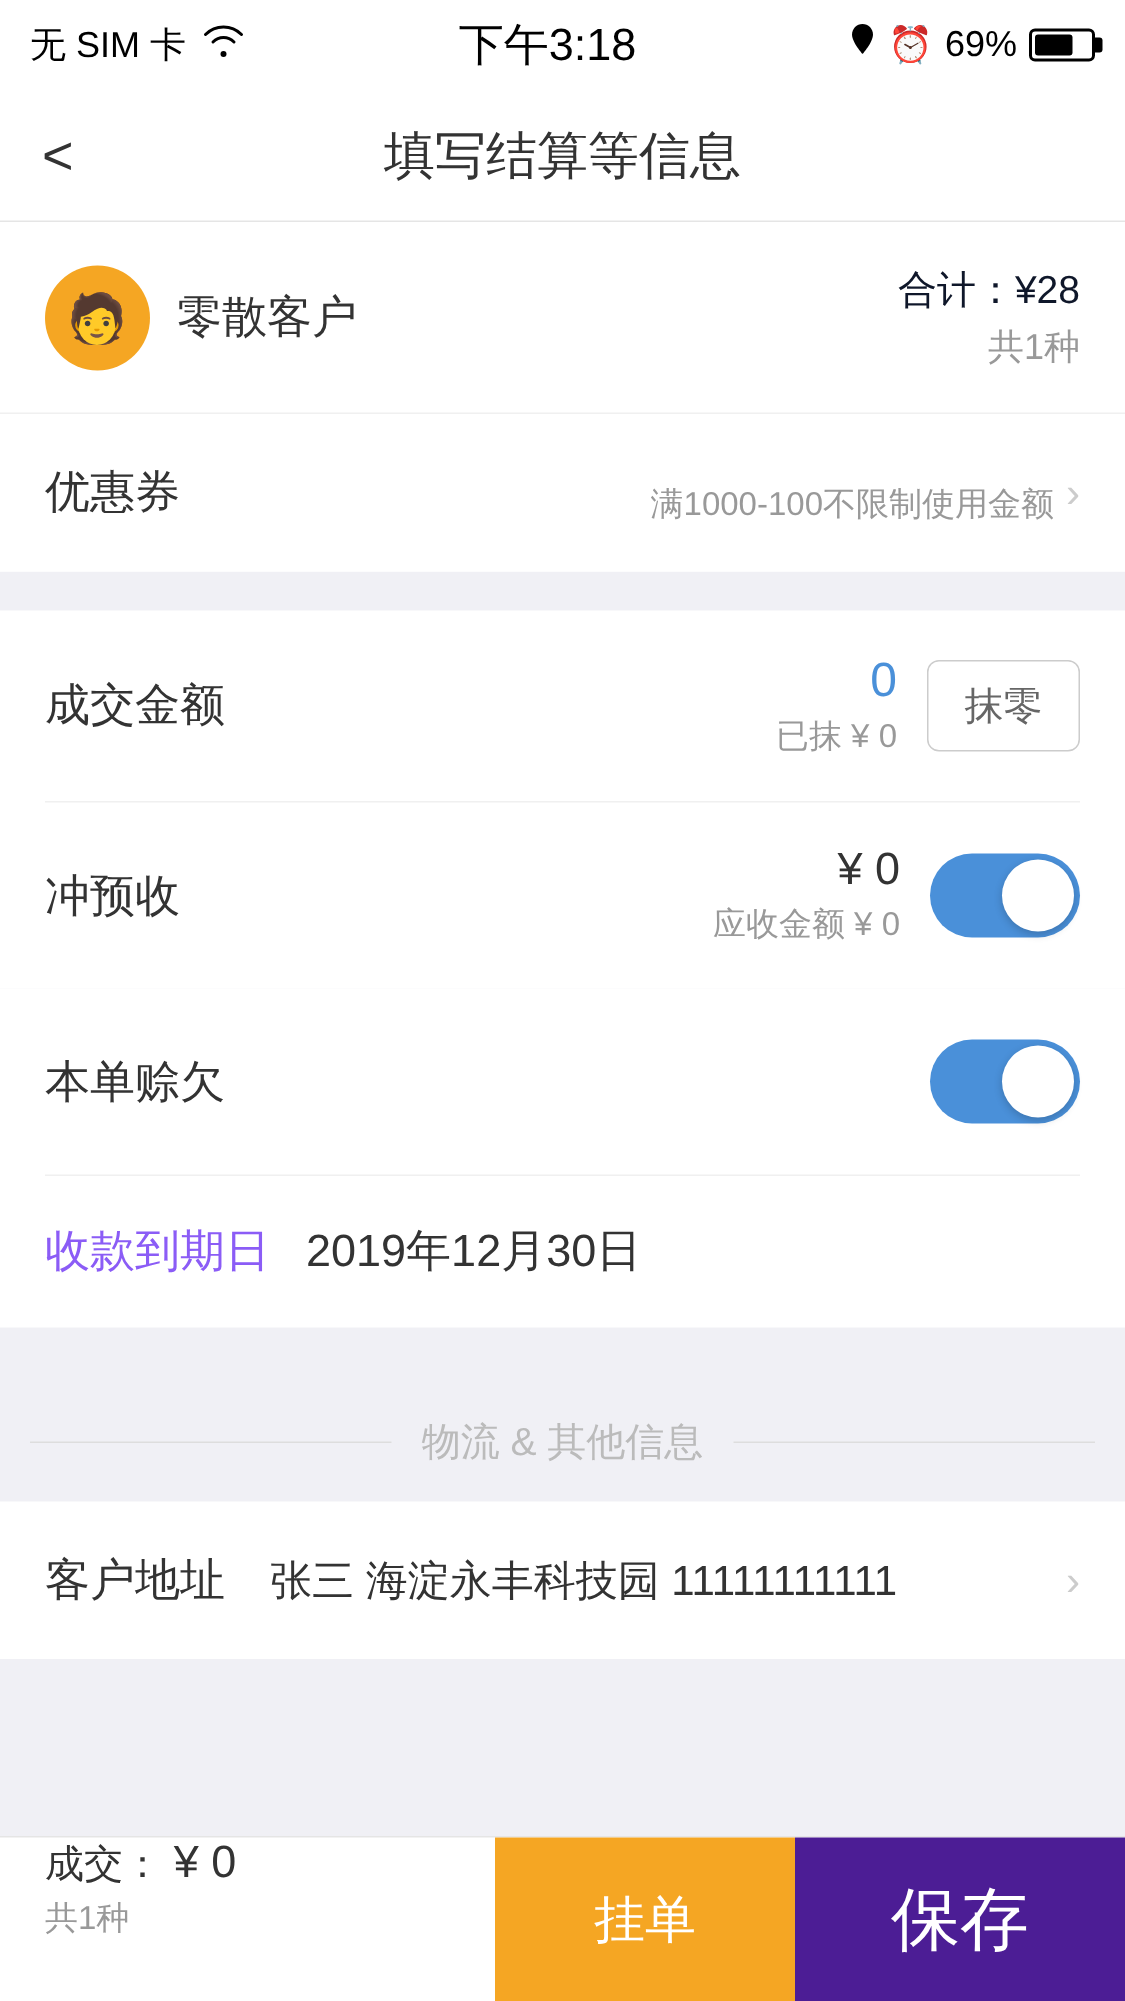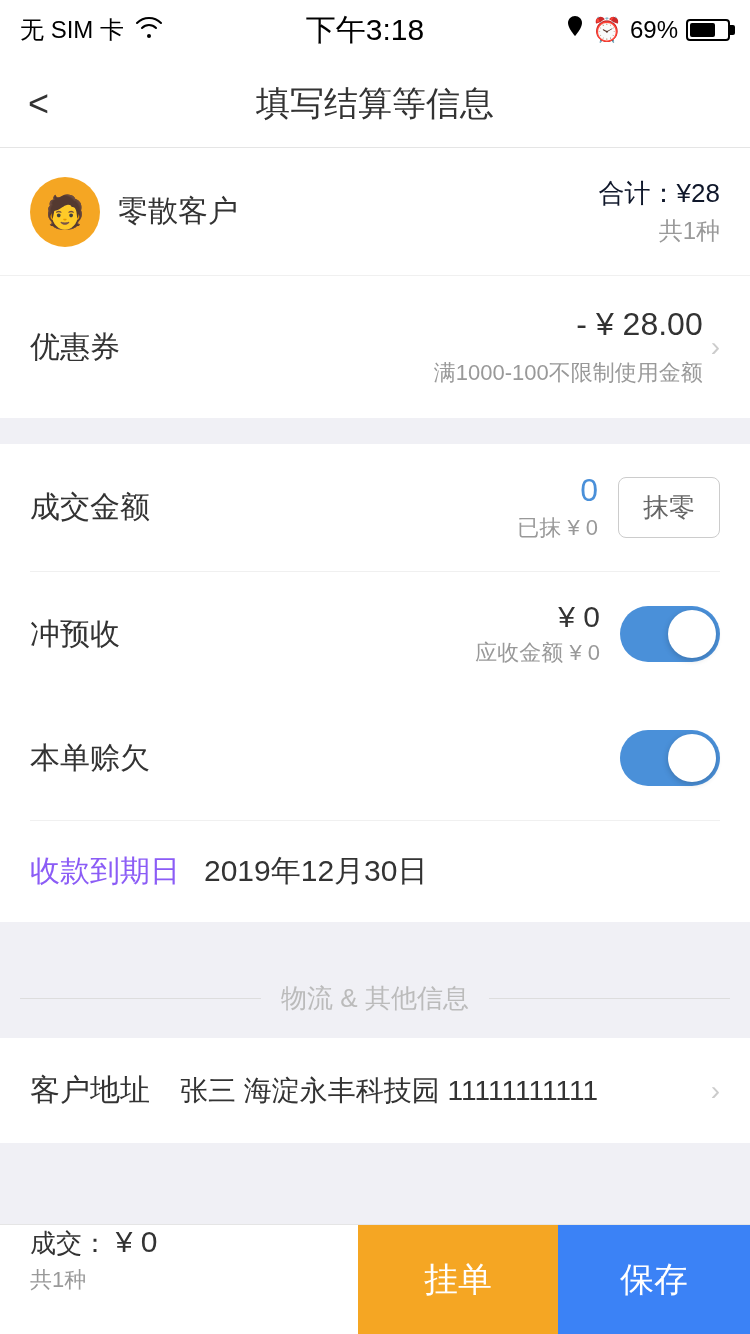--- a/index.html
+++ b/index.html
@@ -380,27 +380,27 @@
       height: 110px;
       background: #f5a623;
       display: flex;
       align-items: center;
       justify-content: center;
       font-size: 34px;
       color: #fff;
       cursor: pointer;
     }
     .bottom-btn-save {
-      width: 192px;
+      width: 220px;
       height: 110px;
-      background: #3b82f6;
+      background: #4c1d95;
       display: flex;
       align-items: center;
       justify-content: center;
-      font-size: 34px;
+      font-size: 46px;
       color: #fff;
       cursor: pointer;
     }
   </style>
 </head>
 <body>
 
 <div class="status-bar">
   <div class="status-left">
     <span>无 SIM 卡</span>
@@ -445,21 +445,20 @@
       <div class="customer-right">
         <div class="total-amount">合计：¥28</div>
         <div class="total-count">共1种</div>
       </div>
     </div>
 
     <div class="coupon-row">
       <span class="coupon-label">优惠券</span>
       <div class="coupon-right">
         <div class="coupon-right-content">
-          <div class="coupon-discount">- ¥ 28.00</div>
           <div class="coupon-desc">满1000-100不限制使用金额</div>
         </div>
         <span class="chevron-right">›</span>
       </div>
     </div>
   </div>
 
   <div class="amount-section">
     <div class="amount-row">
       <span class="amount-label">成交金额</span>

